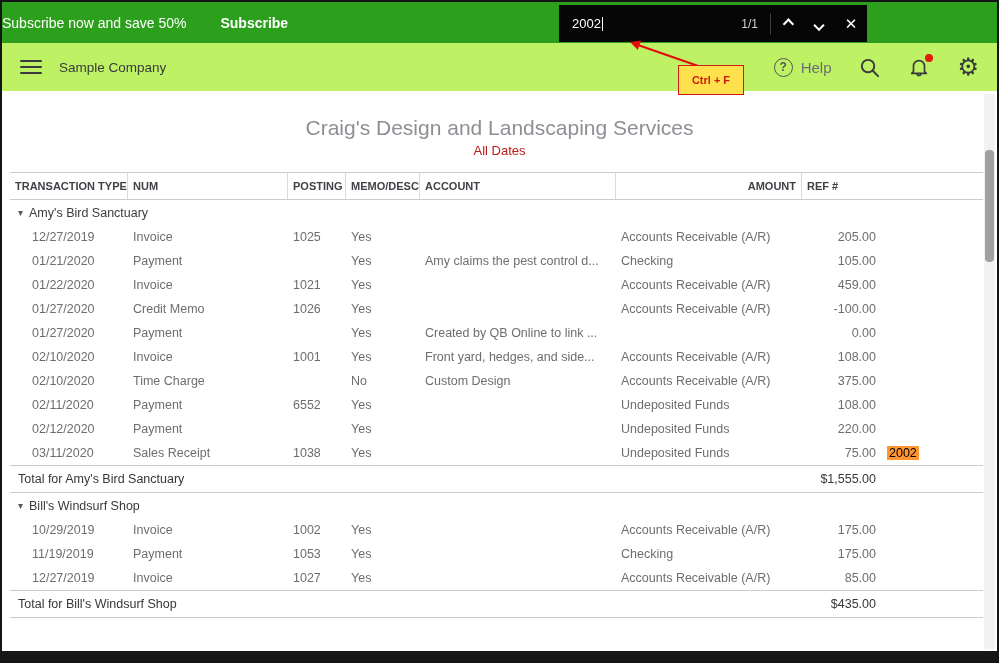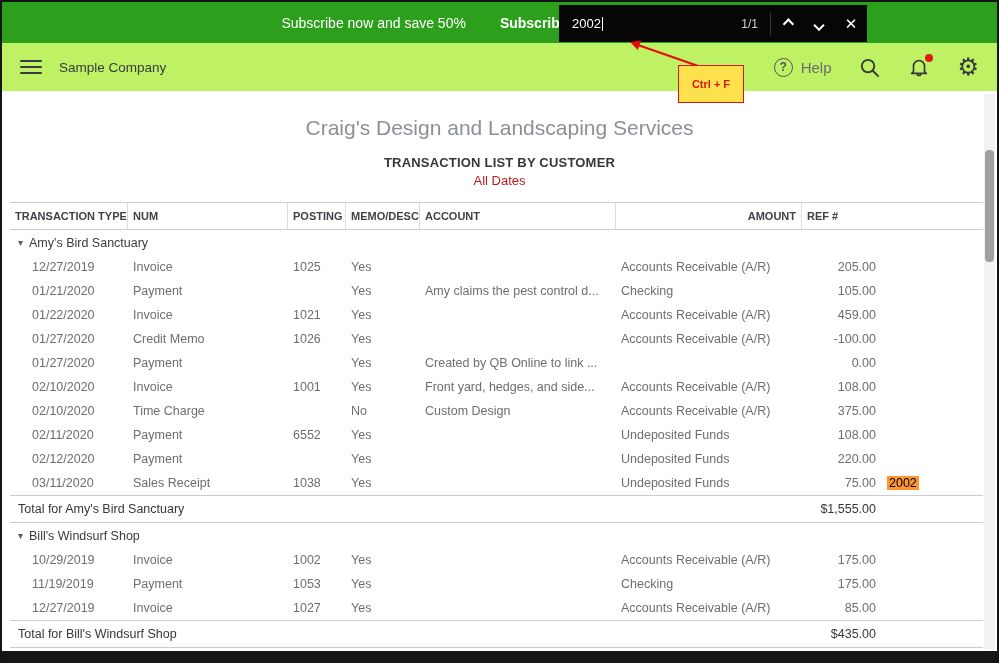--- a/index.html
+++ b/index.html
@@ -16,21 +16,20 @@
     background: #ffffff;
     overflow: hidden;
   }
 
   
   .banner {
     height: 41px;
     background: #2ca01c;
     display: flex;
     align-items: center;
-    justify-content: center;
     gap: 34px;
     padding-right: 150px;
     color: #ffffff;
     font-size: 14px;
   }
   .subscribe { font-weight: 700; cursor: pointer; }
 
   
   .findbar {
     position: absolute;
@@ -57,21 +56,21 @@
   .chev { width: 8px; height: 8px; border-left: 2px solid #ffffff; border-bottom: 2px solid #ffffff; }
   .chev.up { transform: rotate(135deg) translate(-1px,-1px); }
   .chev.down { transform: rotate(-45deg) translate(-1px,1px); }
   .find-close { font-size: 15px; color: #ffffff; }
 
   
   .arrow-svg { position: absolute; left: 588px; top: 36px; width: 170px; height: 36px; z-index: 6; pointer-events: none; }
   .ctrlf {
     position: absolute;
     left: 676px; top: 63px;
-    width: 66px; height: 38px;
+    width: 66px; height: 30px;
     background: #ffe14d;
     border: 1.5px solid #d2190f;
     color: #d2190f;
     font-size: 11px; font-weight: 700;
     display: flex; align-items: center; justify-content: center;
     z-index: 7;
   }
 
   
   .appbar { height: 48px; display: flex; align-items: center; padding: 6px 18px; background: #bef264; }
@@ -184,21 +183,20 @@
         </svg>
         <span class="dot"></span>
       </span>
       <span class="icon-btn">
         <span class="gear-glyph">⚙</span>
       </span>
     </div>
   </div>
 
   <div class="report-company">Craig's Design and Landscaping Services</div>
-  <div class="report-title">TRANSACTION LIST BY CUSTOMER</div>
   <div class="report-dates">All Dates</div>
 
   <div class="table">
     <div class="grid thead">
       <span class="cell">TRANSACTION TYPE</span>
       <span class="cell">NUM</span>
       <span class="cell">POSTING</span>
       <span class="cell">MEMO/DESCRIPTION</span>
       <span class="cell">ACCOUNT</span>
       <span class="cell h-amount">AMOUNT</span>

